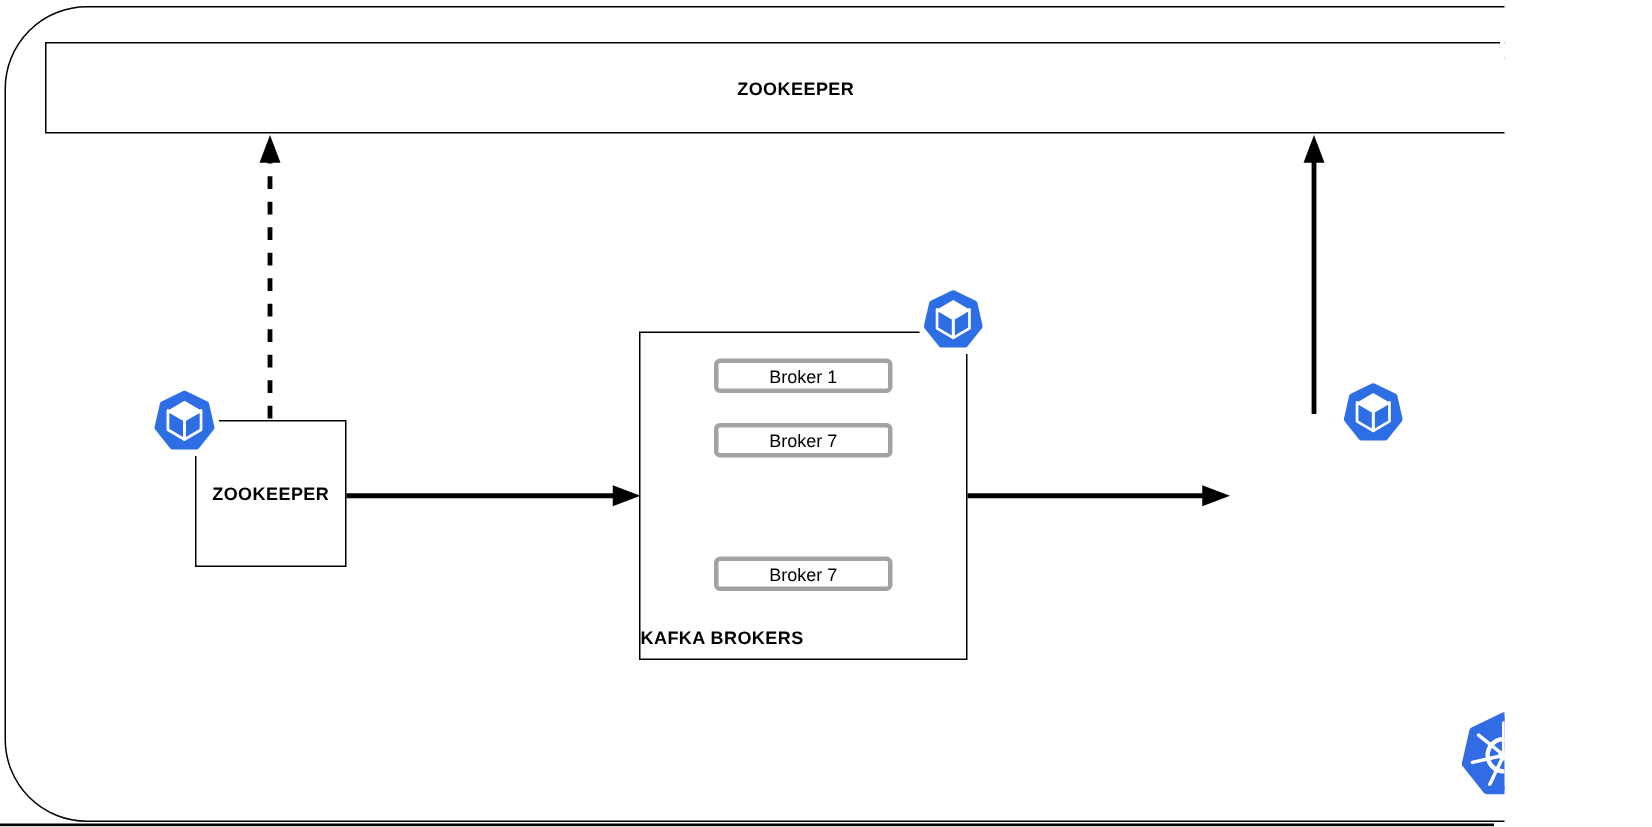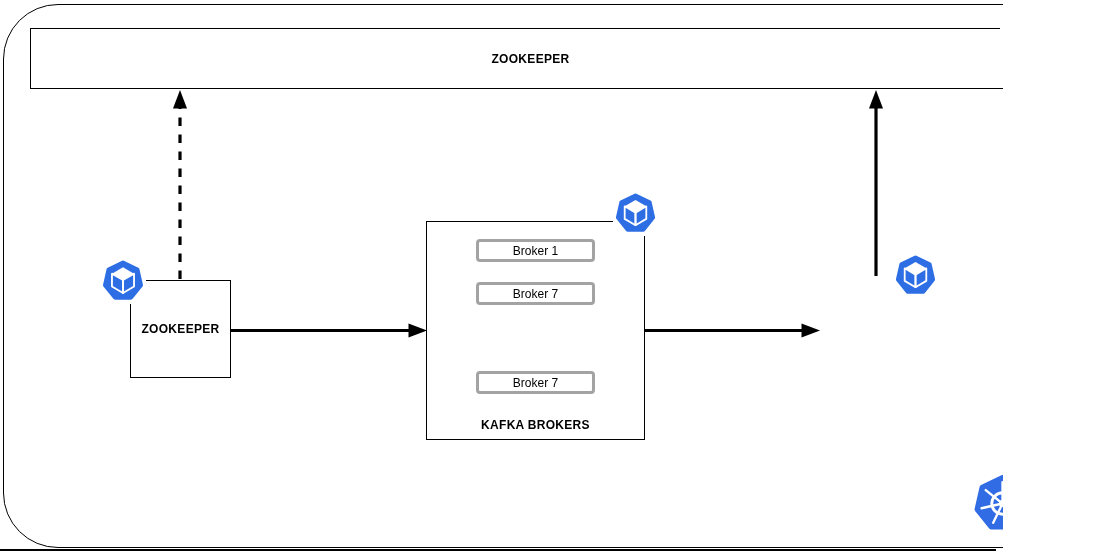--- a/index.html
+++ b/index.html
@@ -70,21 +70,21 @@
   }
   .broker-1 { top: 17px; }
   .broker-2 { top: 60px; }
   .broker-3 { top: 105px; }
   .broker-4 { top: 149px; }
   .kafka-label {
     position: absolute;
     left: 0;
     right: 0;
     bottom: 7px;
-    text-align: center;
+    text-align: left;
     font-size: 12px;
     font-weight: bold;
     color: #000000;
     letter-spacing: 0.3px;
   }
 
   .arrow-layer {
     position: absolute;
     left: 0; top: 0;
     width: 1101px;

